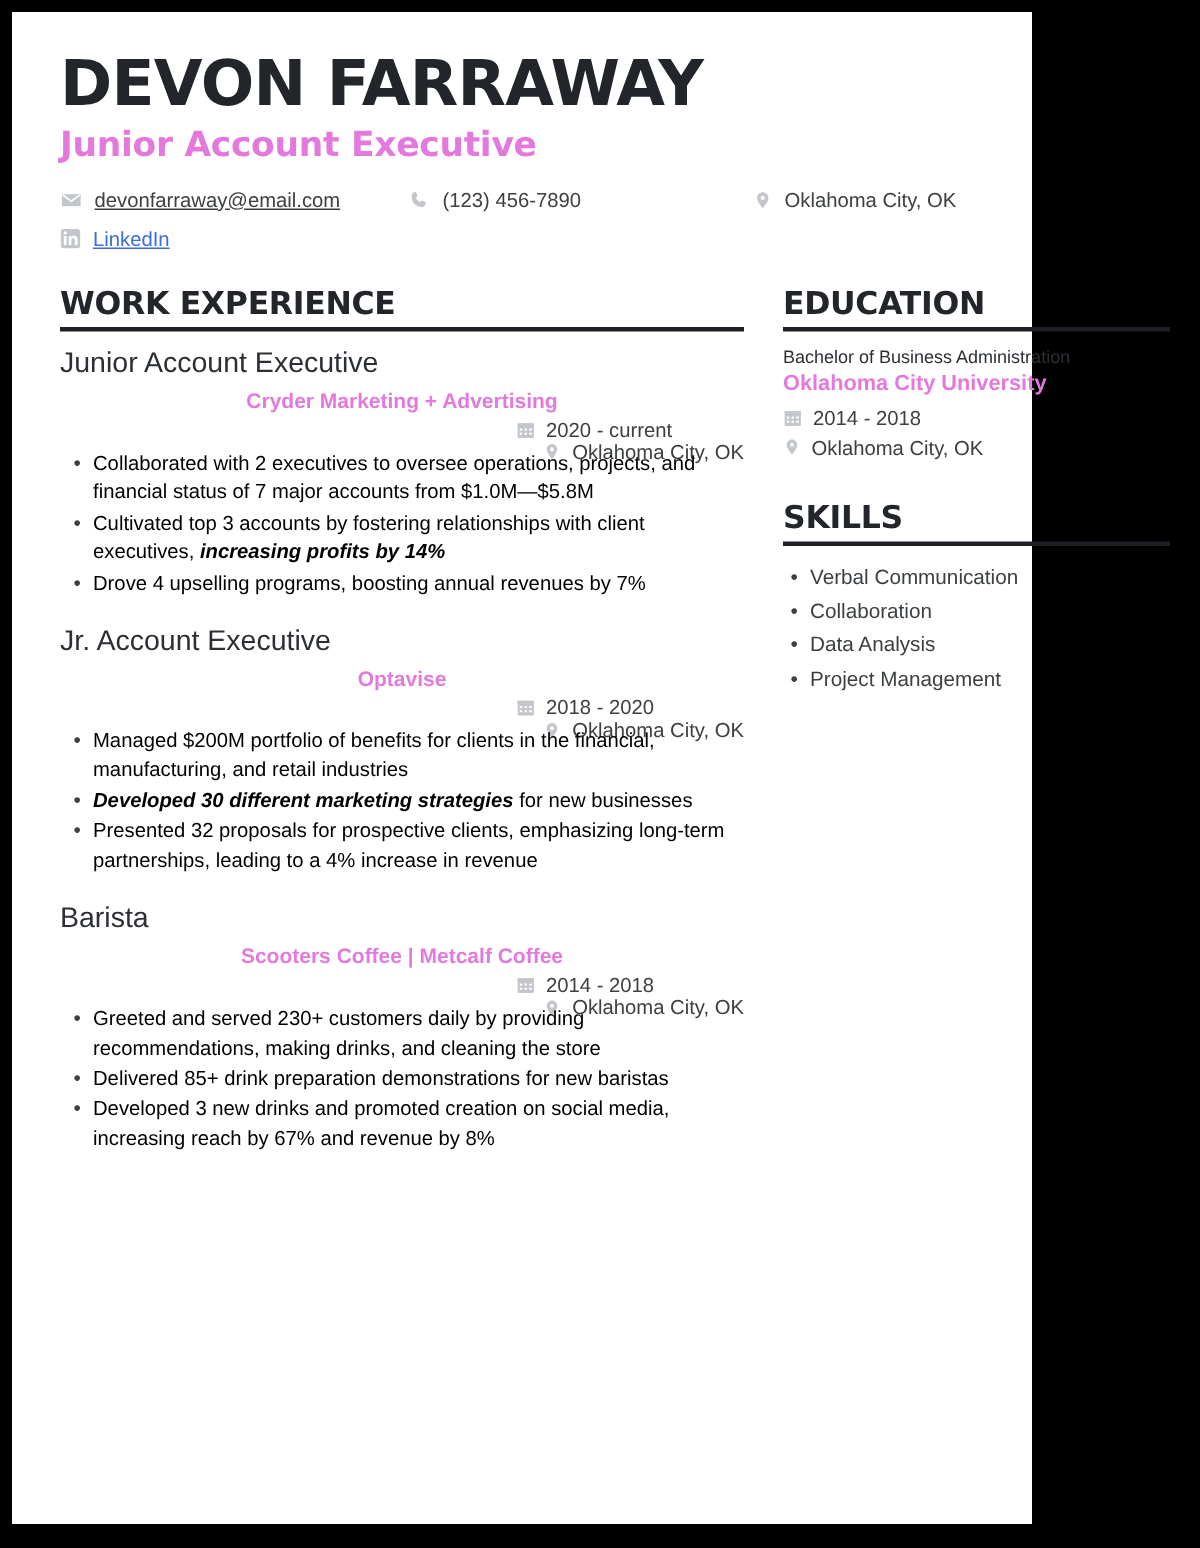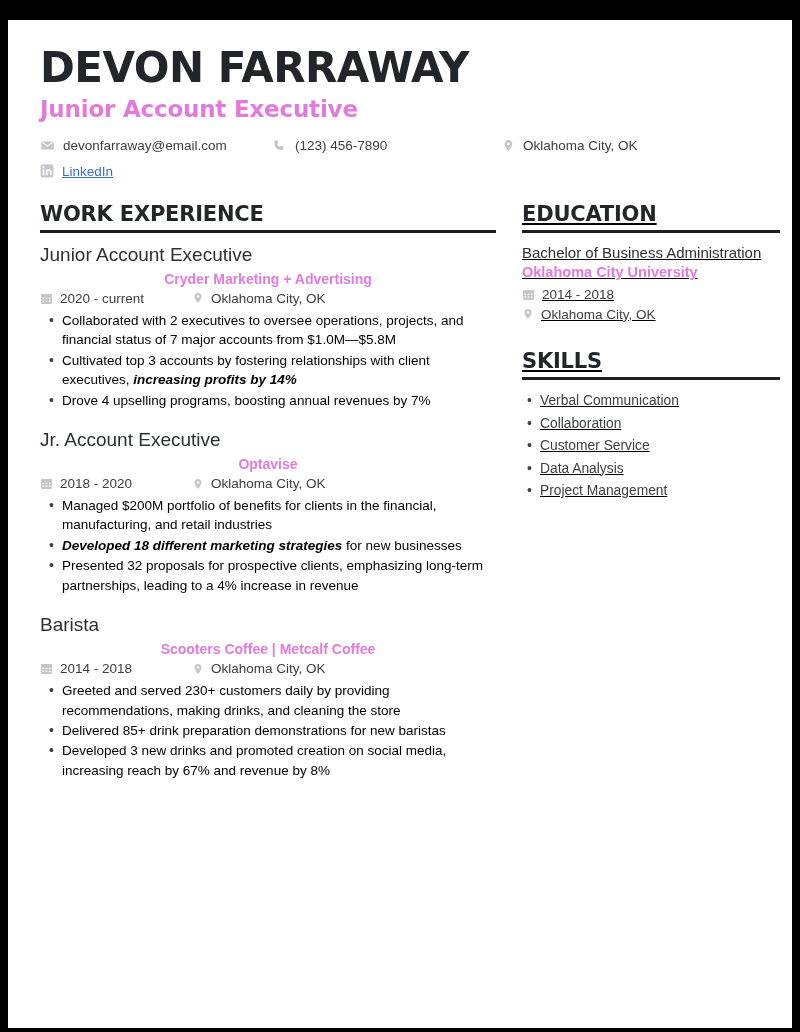--- a/index.html
+++ b/index.html
@@ -9,22 +9,22 @@
   }
   body {
     width: 800px;
     height: 1032px;
     overflow: hidden;
     font-family: "Liberation Sans", sans-serif;
   }
   .page {
     position: absolute;
     left: 8px;
-    top: 20px;
-    width: 784px;
+    top: 8px;
+    width: 680px;
     height: 1008px;
     background: #ffffff;
     box-sizing: border-box;
     padding: 26px 30px 16px 32px;
   }
 
   
   .hdr-name {
     font-size: 42px;
     font-weight: 700;
@@ -48,37 +48,37 @@
     margin-bottom: 8px;
     height: 18px;
   }
   .contact-item {
     display: flex;
     align-items: center;
     font-size: 13.5px;
     color: #3c4043;
     white-space: nowrap;
   }
-  .ci-email   { width: 232px; }
+  .ci-email   { width: 232px; text-decoration: underline; }
   .ci-phone   { width: 230px; }
   .ci-loc     { }
   .contact-item .ic { margin-right: 8px; display:inline-flex; align-items:center; }
   .contact-link {
     color: #3b6fd4;
     text-decoration: underline;
     font-size: 13.5px;
   }
 
   
   .columns {
     display: flex;
     margin-top: 22px;
   }
   .col-left  { width: 456px; flex: none; }
-  .col-right { width: 258px; flex: none; margin-left: 26px; text-decoration: underline; }
+  .col-right { width: 258px; flex: none; margin-left: 26px; }
 
   .sec-head {
     font-size: 21px;
     font-weight: 700;
     color: #22262b;
     letter-spacing: -0.2px;
     margin: 0;
     font-family: "DejaVu Sans", sans-serif;
   }
   .sec-rule {
@@ -100,23 +100,24 @@
   .job-company {
     font-size: 14px;
     font-weight: 700;
     color: #e479dd;
     margin: 0 0 3px 0;
     line-height: 1.3;
     text-align: center;
   }
   .job-meta {
     display: flex;
-    align-items: flex-start;
+    align-items: flex-end;
     margin-bottom: 3px;
     height: 17px;
+    flex-direction: column;
   }
   .meta-item {
     display: flex;
     align-items: center;
     font-size: 13.5px;
     color: #3c4043;
     white-space: nowrap;
   }
   .meta-date { width: 152px; }
   .meta-item .ic { margin-right: 7px; display:inline-flex; align-items:center; }
@@ -141,21 +142,21 @@
     font-size: 14px;
     color: #3c4043;
   }
   ul.bullets li b {
     font-weight: 700;
     font-style: italic;
   }
 
   
   .edu-degree {
-    font-size: 15px;
+    font-size: 12px;
     font-weight: 400;
     color: #2c3034;
     line-height: 1.28;
     margin: 0 0 1px 0;
   }
   .edu-school {
     font-size: 14.5px;
     font-weight: 700;
     color: #e479dd;
     margin: 0 0 3px 0;
@@ -310,21 +311,21 @@
                 <span class="ic">
                   <svg width="12" height="14" viewBox="0 0 24 24" fill="#c3c6ca">
                     <path d="M12 2C8.1 2 5 5.1 5 9c0 5.2 7 13 7 13s7-7.8 7-13c0-3.9-3.1-7-7-7zm0 9.6A2.6 2.6 0 1 1 12 6.4a2.6 2.6 0 0 1 0 5.2z"></path>
                   </svg>
                 </span>
                 <span>Oklahoma City, OK</span>
               </span>
             </div>
             <ul class="bullets">
               <li>Managed $200M portfolio of benefits for clients in the financial, manufacturing, and retail industries</li>
-              <li><b>Developed 18 different marketing strategies</b> for new businesses</li>
+              <li><b>Developed 30 different marketing strategies</b> for new businesses</li>
               <li>Presented 32 proposals for prospective clients, emphasizing long-term partnerships, leading to a 4% increase in revenue</li>
             </ul>
           </div>
           <div class="job">
             <div class="job-title">Barista</div>
             <div class="job-company">Scooters Coffee | Metcalf Coffee</div>
             <div class="job-meta">
               <span class="meta-item meta-date">
                 <span class="ic">
                   <svg width="13" height="13" viewBox="0 0 24 24">
@@ -389,20 +390,19 @@
               <span>Oklahoma City, OK</span>
             </div>
           </div>
         </div>
 
       <h2 class="sec-head sec-head-2">SKILLS</h2>
       <hr class="sec-rule">
       <ul class="skills" id="skills-container">
           <li>Verbal Communication</li>
           <li>Collaboration</li>
-          <li>Customer Service</li>
           <li>Data Analysis</li>
           <li>Project Management</li>
         </ul>
     </div>
 
   </div>
 </div>
 
 </body></html>

